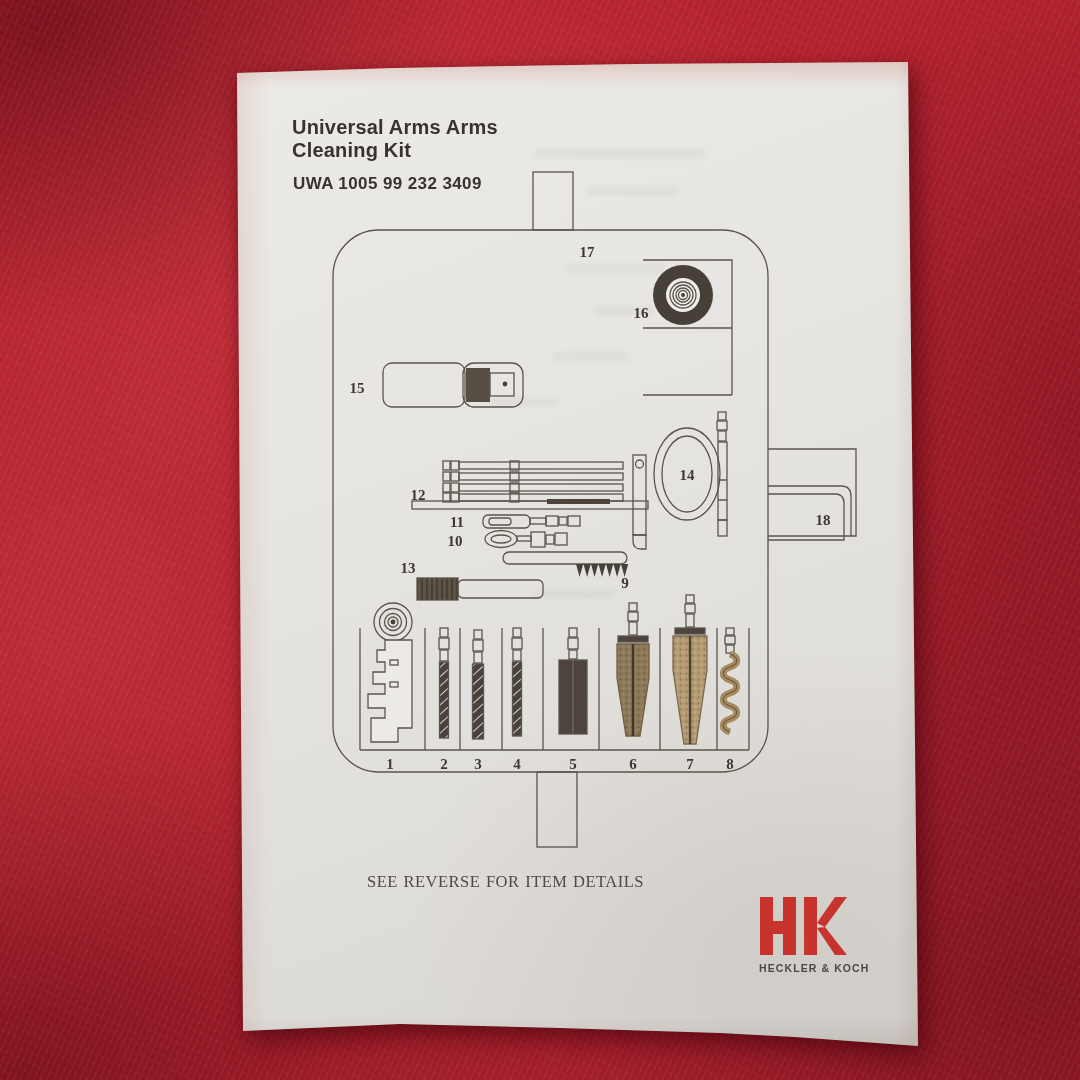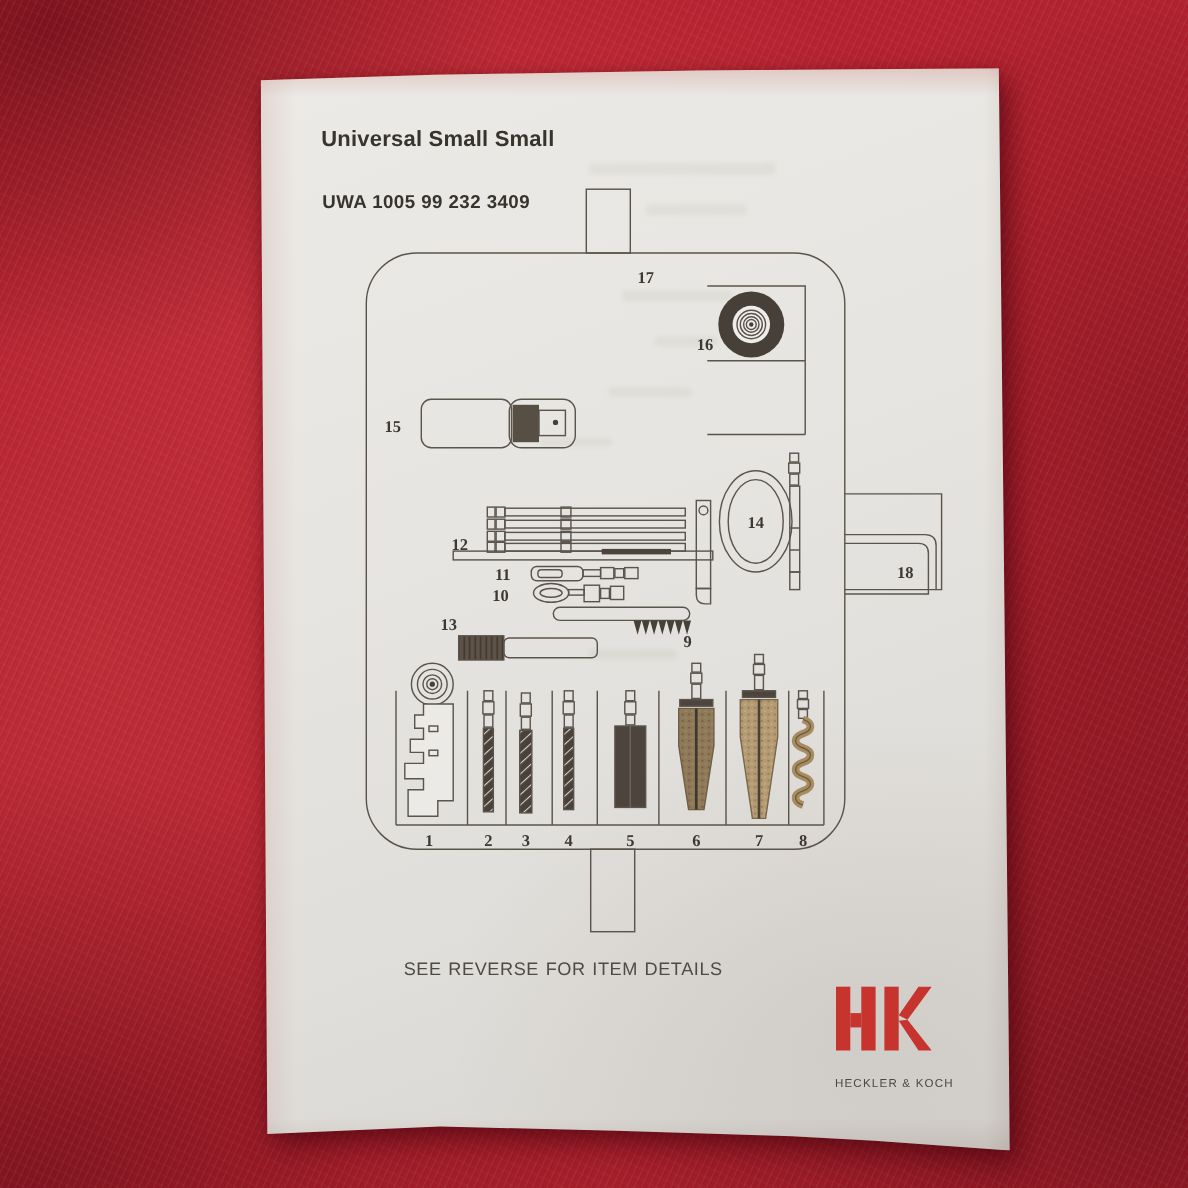--- a/index.html
+++ b/index.html
@@ -52,26 +52,26 @@
   .part-number{
     position:absolute;left:58px;top:114px;
     font-size:17px;font-weight:bold;color:#37342e;letter-spacing:.4px;
   }
   .diagram-svg{position:absolute;left:0;top:0;}
   .ghost{ 
     position:absolute;background:#69755f;opacity:.07;border-radius:4px;filter:blur(2px);
   }
   .see-reverse{
     position:absolute;left:132px;top:812px;
-    font-family:Liberation Sans, sans-serif;font-size:16.5px;color:#4e4a45;
+    font-family:Liberation Serif, serif;font-size:16.5px;color:#4e4a45;
     letter-spacing:.5px;word-spacing:1px;
   }
   .hk-logo{position:absolute;left:524px;top:834px;width:95px;}
   .hk-name{
-    margin-top:16px;font-size:10.5px;font-weight:normal;color:#4a4845;letter-spacing:1.1px;white-space:nowrap;
+    margin-top:0;font-size:10.5px;font-weight:bold;color:#4a4845;letter-spacing:1.1px;white-space:nowrap;
   }
   .num{
     font-family:"Liberation Serif",serif;font-size:15px;font-weight:bold;fill:#3d3833;
   }
 </style>
 </head>
 <body>
 
 <div class="fabric"></div>
 
@@ -80,21 +80,22 @@
 
     <div class="ghost" style="left:300px;top:88px;width:170px;height:11px"></div>
     <div class="ghost" style="left:352px;top:126px;width:92px;height:10px"></div>
     <div class="ghost" style="left:330px;top:204px;width:100px;height:10px"></div>
     <div class="ghost" style="left:360px;top:246px;width:58px;height:9px"></div>
     <div class="ghost" style="left:318px;top:292px;width:76px;height:9px"></div>
     <div class="ghost" style="left:256px;top:338px;width:66px;height:8px"></div>
     <div class="ghost" style="left:300px;top:530px;width:80px;height:9px"></div>
 
     <div class="title">
-      <div>Universal Small Small</div>
+      <div>Universal Arms Arms</div>
+      <div>Cleaning Kit</div>
     </div>
     <div class="part-number">UWA 1005 99 232 3409</div>
 
     <svg class="diagram-svg" width="686" height="990" viewBox="0 0 686 990">
       <defs>
         <pattern id="patSpiral" width="7" height="7" patternUnits="userSpaceOnUse" patternTransform="rotate(48)">
           <rect width="7" height="7" fill="#49413b"></rect>
           <line x1="0" y1="0" x2="0" y2="7" stroke="#d9d3c7" stroke-width="2"></line>
         </pattern>
         <pattern id="patTan" width="6" height="6" patternUnits="userSpaceOnUse">

